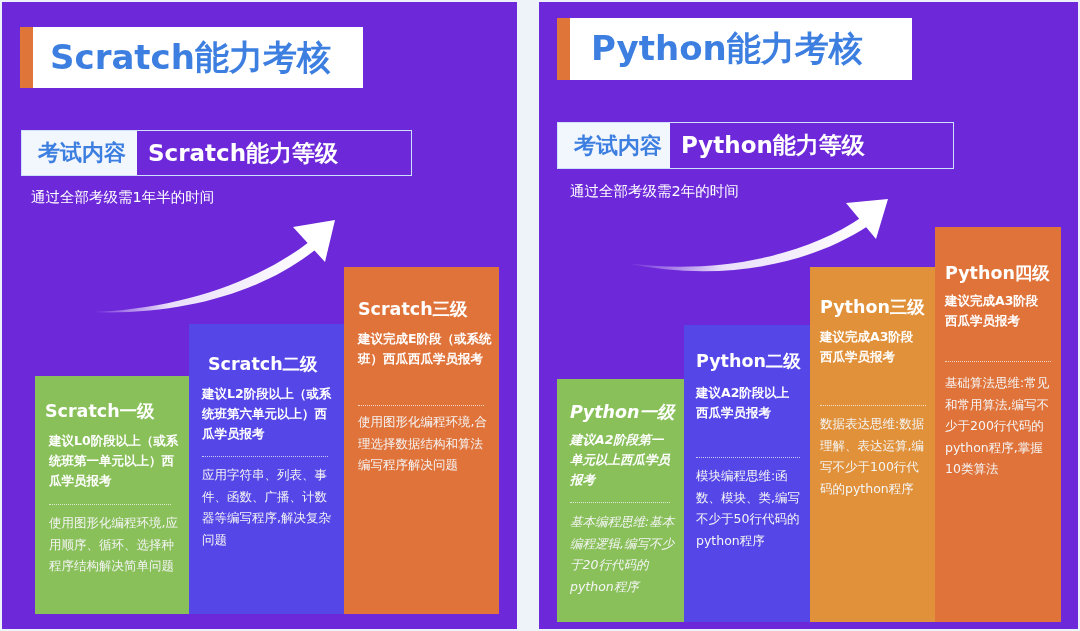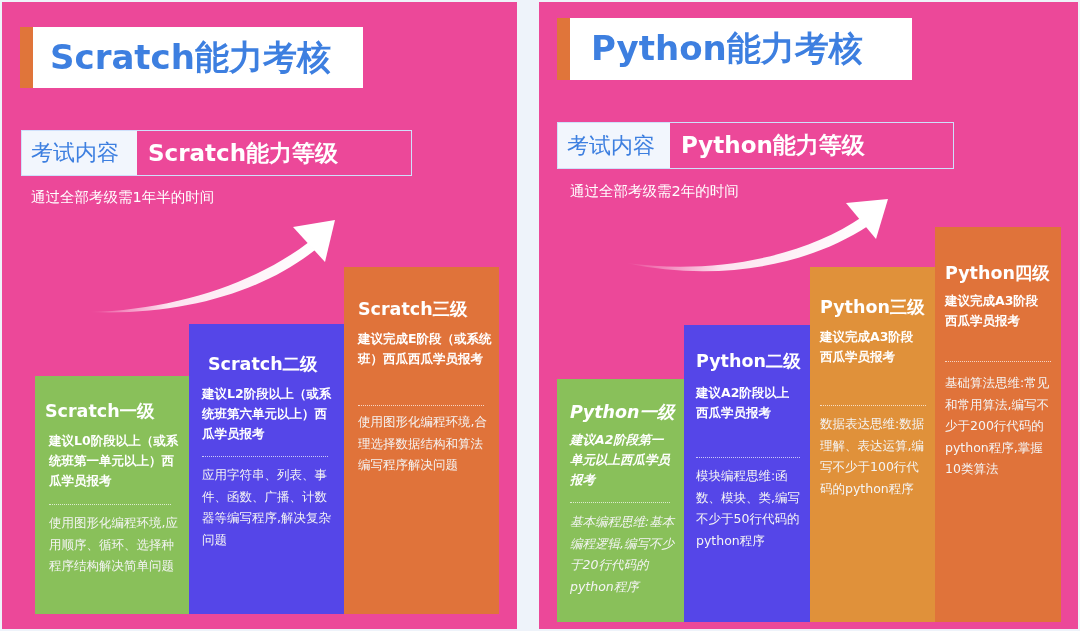--- a/index.html
+++ b/index.html
@@ -4,21 +4,21 @@
   <style>
     * { margin: 0; padding: 0; box-sizing: border-box; }
     html, body {
       width: 1080px; height: 631px; overflow: hidden;
       background: #eef3fa;
       font-family: "DejaVu Sans", "Liberation Sans", sans-serif;
     }
     .canvas { position: relative; width: 1080px; height: 631px; background: #eef3fa; }
     .panel {
       position: absolute; top: 2px; height: 627px;
-      background: #ec4899;
+      background: #6d28d9;
     }
     .panel.left { left: 2px; width: 515px; }
     .panel.right { left: 539px; width: 539px; }
 
     .title-box {
       position: absolute; background: #ffffff;
       display: flex; align-items: center;
     }
     .title-box .accent {
       position: absolute; left: 0; top: 0; bottom: 0; width: 13px;
@@ -32,22 +32,22 @@
     .panel.left .title-box { left: 18px; top: 25px; width: 343px; height: 61px; }
     .panel.right .title-box { left: 18px; top: 16px; width: 355px; height: 62px; padding-left: 33px; }
     .panel.right .title-box .title-text { left: 34px; }
 
     .exam-box {
       position: absolute; border: 1.5px solid #cfe0fb; display: flex;
     }
     .panel.left .exam-box { left: 19px; top: 128px; width: 391px; height: 46px; }
     .panel.right .exam-box { left: 18px; top: 120px; width: 397px; height: 47px; }
     .exam-label {
-      background: #f2f6fd; color: #3d7fe0; font-weight: normal; font-size: 22px;
-      padding: 0 9px; display: flex; align-items: center; white-space: nowrap;
+      background: #f2f6fd; color: #3d7fe0; font-weight: bold; font-size: 22px;
+      padding: 0 16px; display: flex; align-items: center; white-space: nowrap;
       width: 115px;
     }
     .panel.right .exam-label { width: 112px; }
     .exam-value {
       color: #ffffff; font-weight: bold; font-size: 23px;
       display: flex; align-items: center; padding-left: 11px; white-space: nowrap;
     }
     .duration {
       position: absolute; color: #ffffff; font-size: 14.5px; white-space: nowrap;
     }

